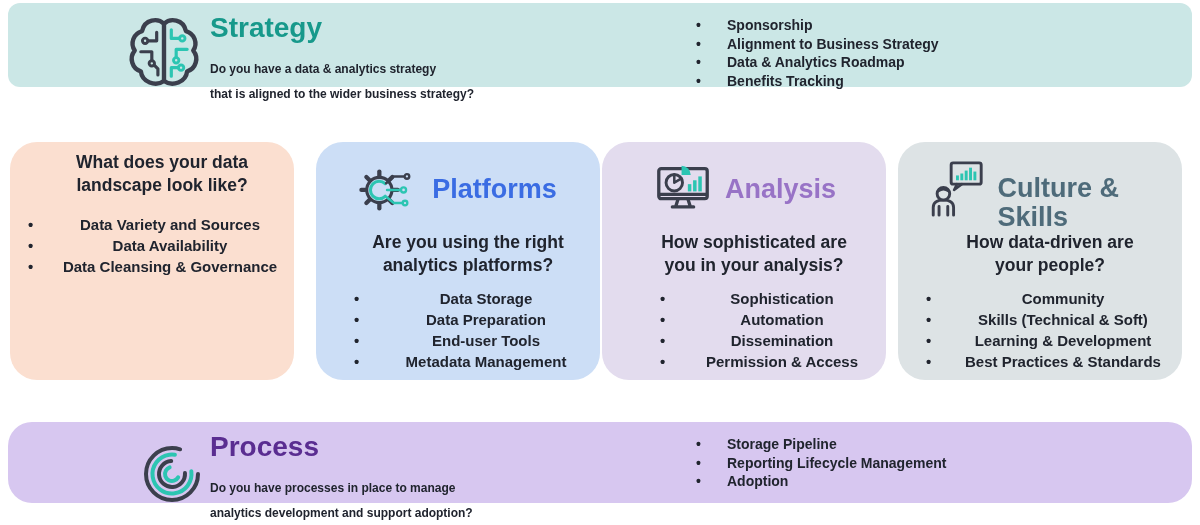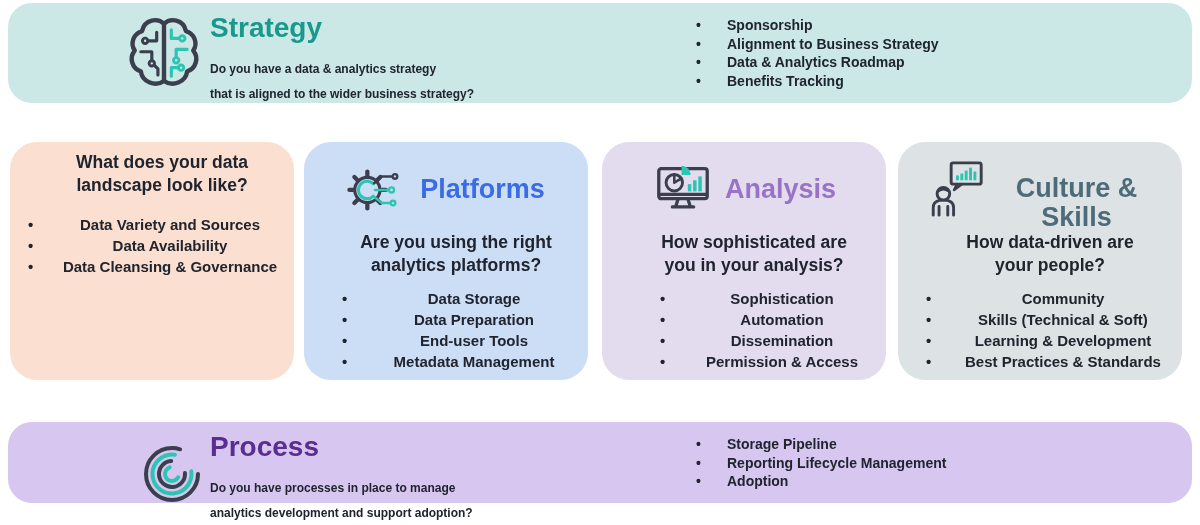--- a/index.html
+++ b/index.html
@@ -3,49 +3,49 @@
 <meta charset="utf-8">
 <style>
   html,body{margin:0;padding:0;background:#ffffff;}
   .canvas{
     position:relative;width:1200px;height:525px;overflow:hidden;
     font-family:"Liberation Sans","DejaVu Sans",sans-serif;
     color:var(--text,#20242e);background:#ffffff;
   }
   
   .banner{position:absolute;left:8px;width:1184px;border-radius:24px;}
-  .banner--strategy{top:3px;height:100px;background:var(--strategy-bg);}
+  .banner--strategy{top:3px;height:84px;background:var(--strategy-bg);border-radius:12px;}
   .banner--process{top:422px;height:81px;background:var(--process-bg);}
   .banner-icon{position:absolute;}
   .banner--strategy .banner-icon{left:117px;top:11px;width:78px;height:78px;}
   .banner--process  .banner-icon{left:130px;top:15px;width:72px;height:72px;}
   .banner-text{position:absolute;left:202px;top:9px;}
   .banner-title{font-size:28px;font-weight:700;line-height:32px;}
   .banner--strategy .banner-title{color:var(--strategy-accent);}
   .banner--process  .banner-title{color:var(--process-accent);}
   .banner-desc{font-size:12px;font-weight:700;line-height:25px;margin-top:13px;}
   .banner-bullets{position:absolute;left:688px;top:13px;}
   
   ul{list-style:none;margin:0;padding:0;}
   .bullets li{position:relative;font-weight:700;}
   .bullets li::before{content:"\2022";position:absolute;left:0;top:0;}
   .banner-bullets li{font-size:14px;line-height:18.5px;padding-left:31px;}
   
   .card{position:absolute;top:142px;width:284px;height:238px;border-radius:27px;}
   .card--data{left:10px;background:var(--data-bg);}
-  .card--platforms{left:304px;background:var(--platforms-bg);}
+  .card--platforms{left:316px;background:var(--platforms-bg);}
   .card--analysis{left:602px;background:var(--analysis-bg);}
   .card--culture{left:898px;background:var(--culture-bg);}
   .card-head{display:flex;justify-content:center;align-items:center;gap:11px;margin-top:14px;height:66px;}
   .card-icon{width:62px;height:62px;flex:0 0 auto;}
   .card-title{font-size:27px;font-weight:700;line-height:29px;}
   .card--data .card-title{color:var(--data-accent);}
   .card--platforms .card-title{color:var(--platforms-accent);}
   .card--analysis .card-title{color:var(--analysis-accent);}
-  .card--culture .card-title{color:var(--culture-accent);text-align:center;max-width:158px;margin-top:28px;}
+  .card--culture .card-title{color:var(--culture-accent);text-align:left;max-width:158px;margin-top:28px;}
   .card-q{font-size:17.5px;font-weight:700;line-height:23px;text-align:center;margin-top:9px;padding-left:20px;}
   .card-bullets{margin-top:11px;text-align:center;}
   .card-bullets li{font-size:15px;line-height:21px;padding-left:18px;}
   .card--data .card-bullets{margin-left:18px;margin-top:17px;}
   .card--platforms .card-bullets{margin-left:38px;}
   .card--analysis .card-bullets{margin-left:58px;}
   .card--culture .card-bullets{margin-left:28px;}
   
   .icon-svg{display:block;width:100%;height:100%;}
   .icon-svg *{vector-effect:none;}

